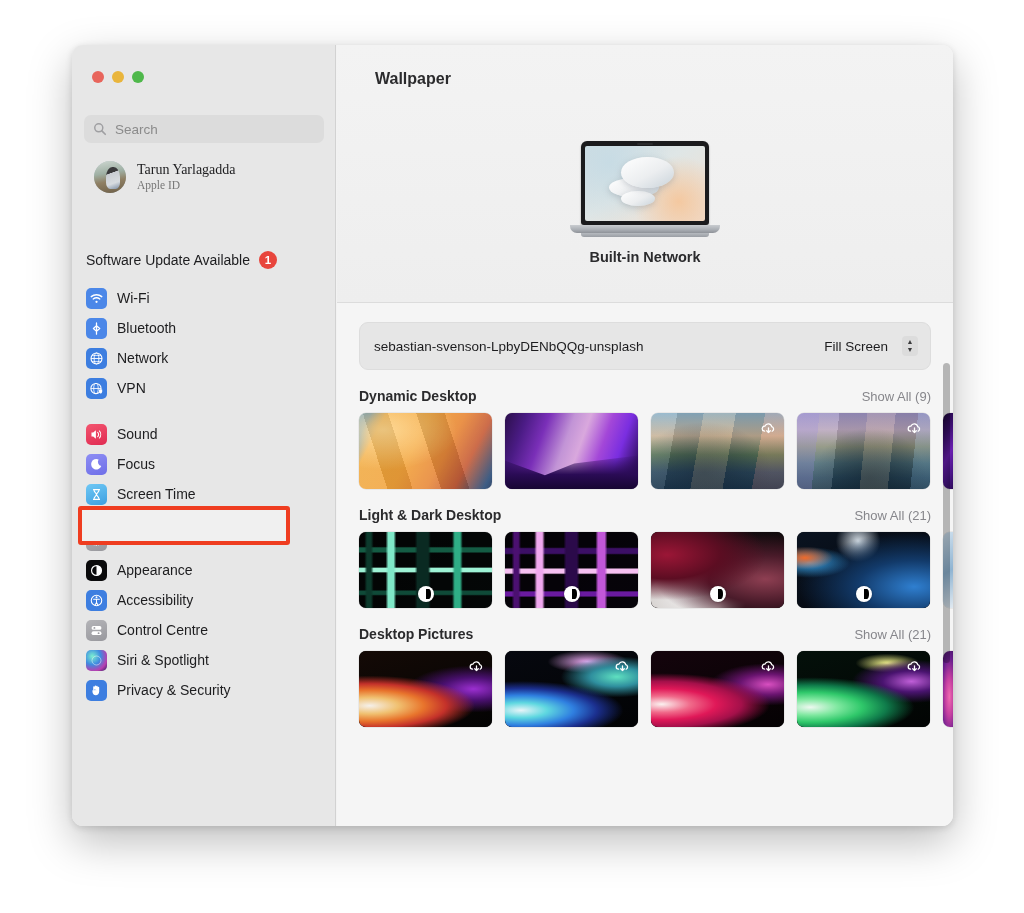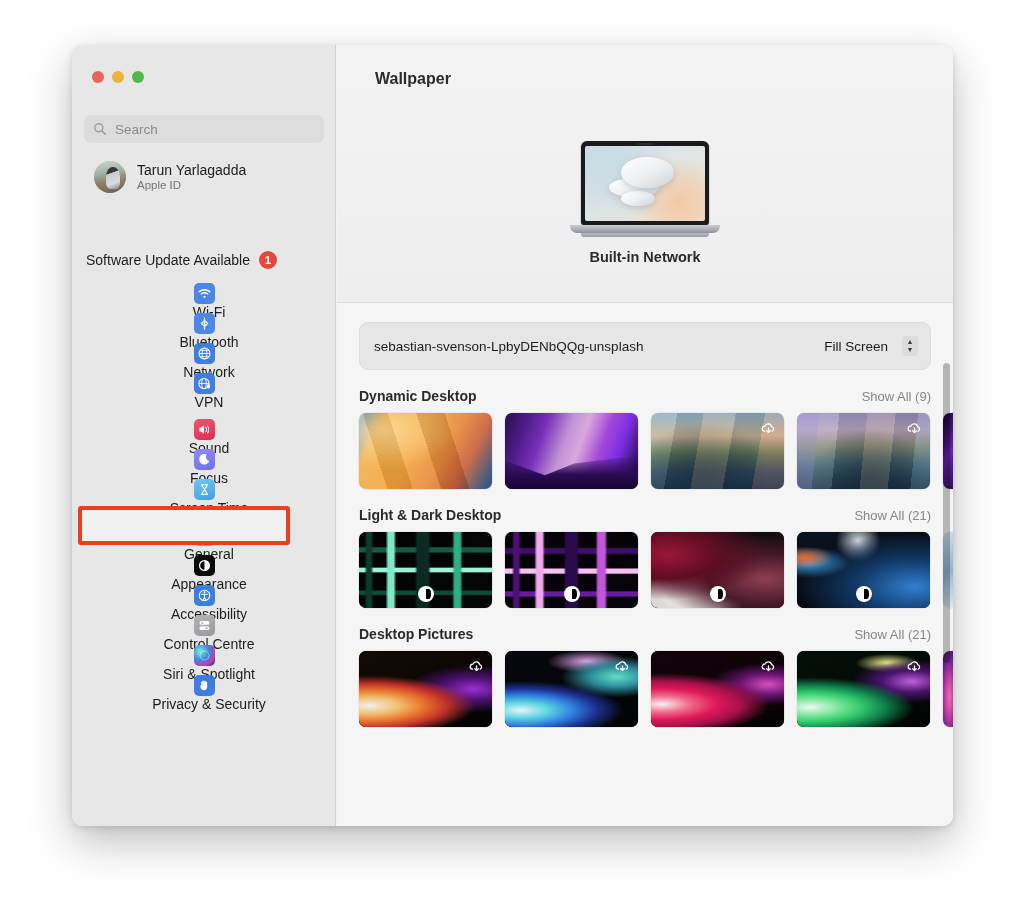--- a/index.html
+++ b/index.html
@@ -65,21 +65,21 @@
     padding: 0 9px;
   }
   .search-ico { width: 14px; height: 14px; flex: 0 0 14px; opacity: .55; }
   .search-text {
     margin-left: 8px;
     font-size: 13.5px;
     color: #8b8b8b;
   }
 
   
-  .account-list { position: absolute; left: 0; top: 110px; width: 284px; }
+  .account-list { position: absolute; left: 0; top: 110px; width: 284px; font-family: Liberation Serif, serif; }
   .account-row {
     display: flex;
     align-items: center;
     height: 44px;
     padding: 0 12px 0 14px;
     border-radius: 7px;
     margin: 0 8px;
   }
   .avatar {
     width: 32px; height: 32px;
@@ -150,21 +150,20 @@
   
   .nav { position: absolute; left: 0; top: 238px; width: 264px; }
   .nav-group { margin-bottom: 16px; }
   .nav-item {
     display: flex;
     align-items: center;
     height: 30px;
     margin: 0 8px;
     padding: 0 6px;
     border-radius: 6px;
-    flex-direction: column;
   }
   .nav-ico {
     width: 21px; height: 21px;
     flex: 0 0 21px;
     border-radius: 5px;
     display: flex; align-items: center; justify-content: center;
     overflow: hidden;
   }
   .nav-ico svg { display: block; }
   .nav-label { margin-left: 10px; font-size: 14px; color: #1d1d1f; }

